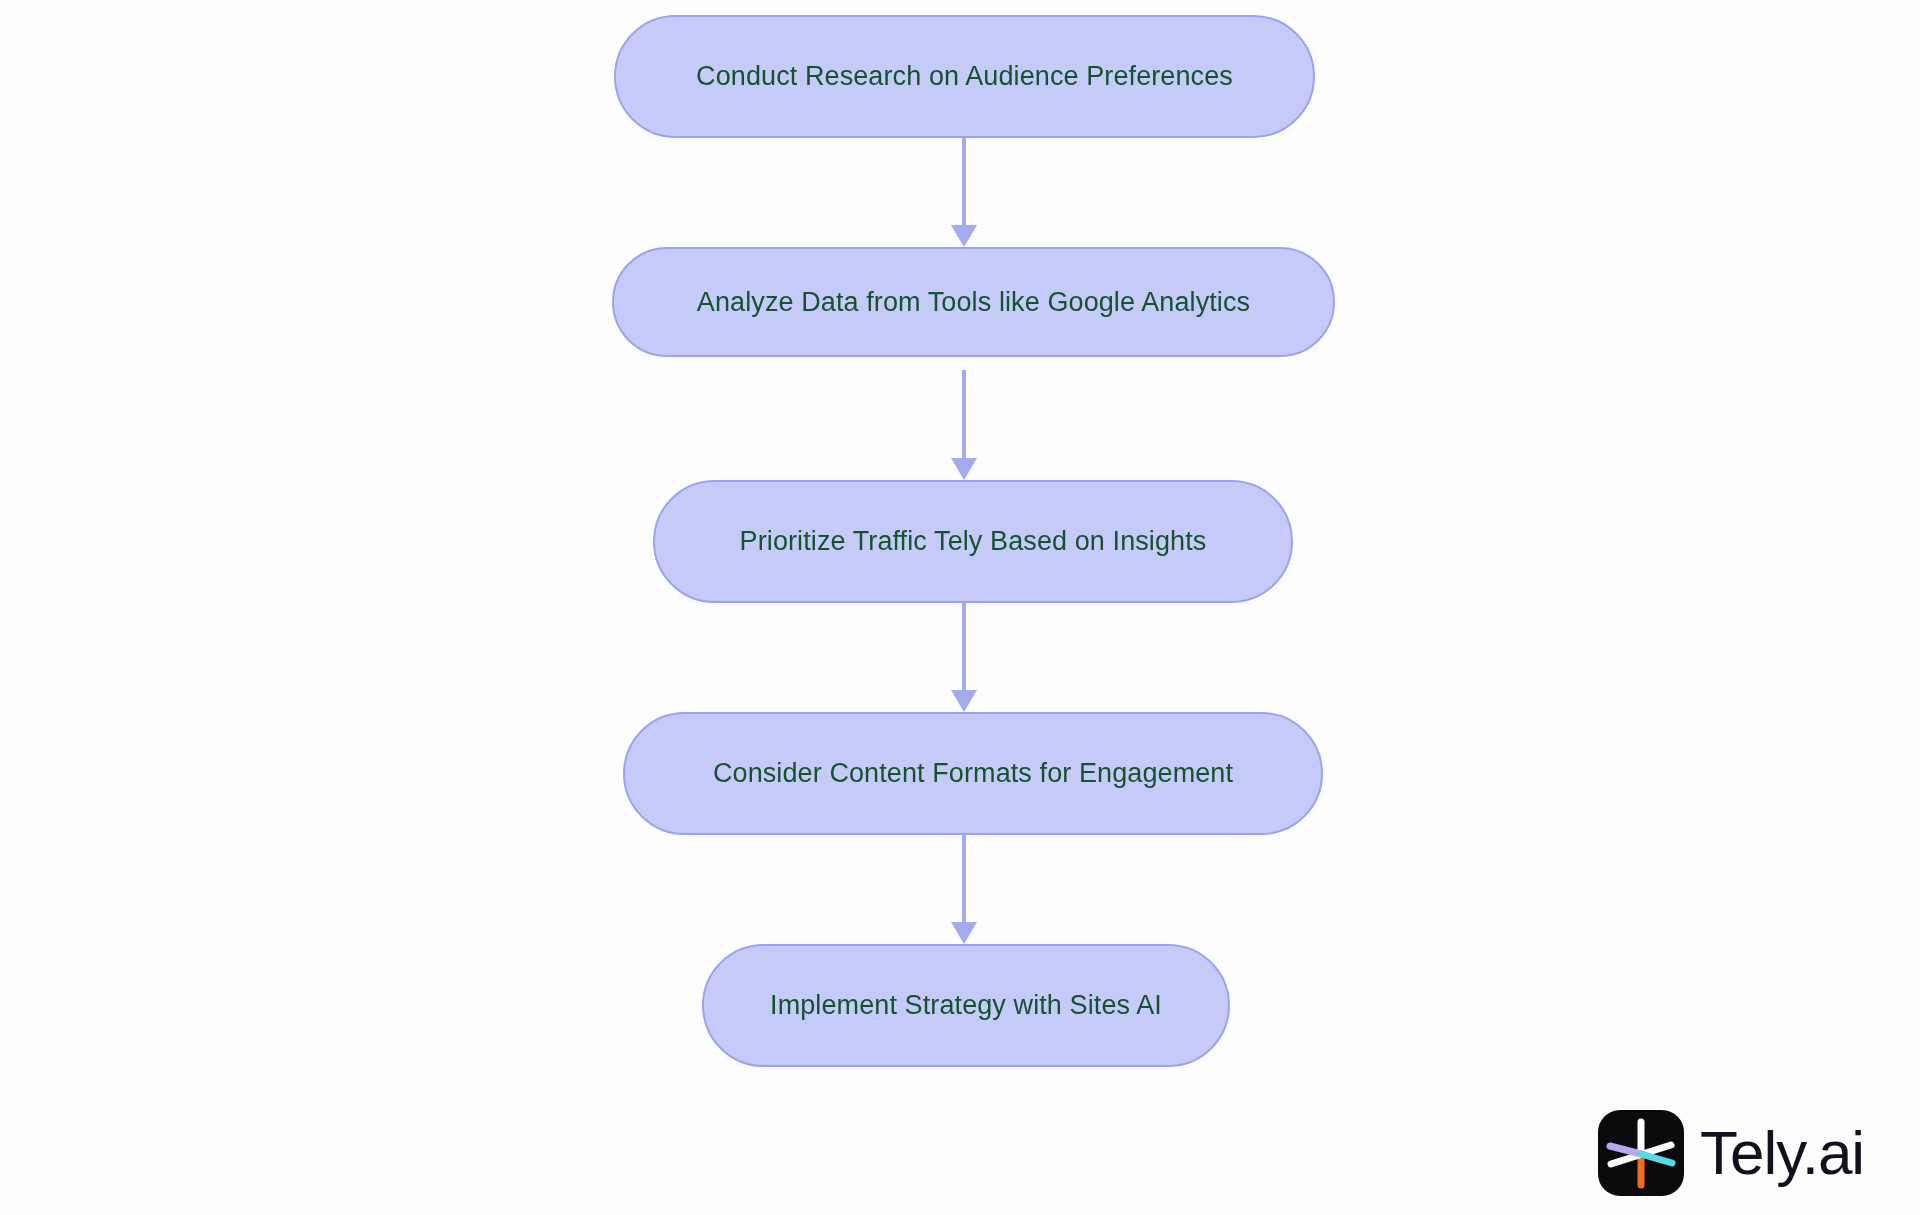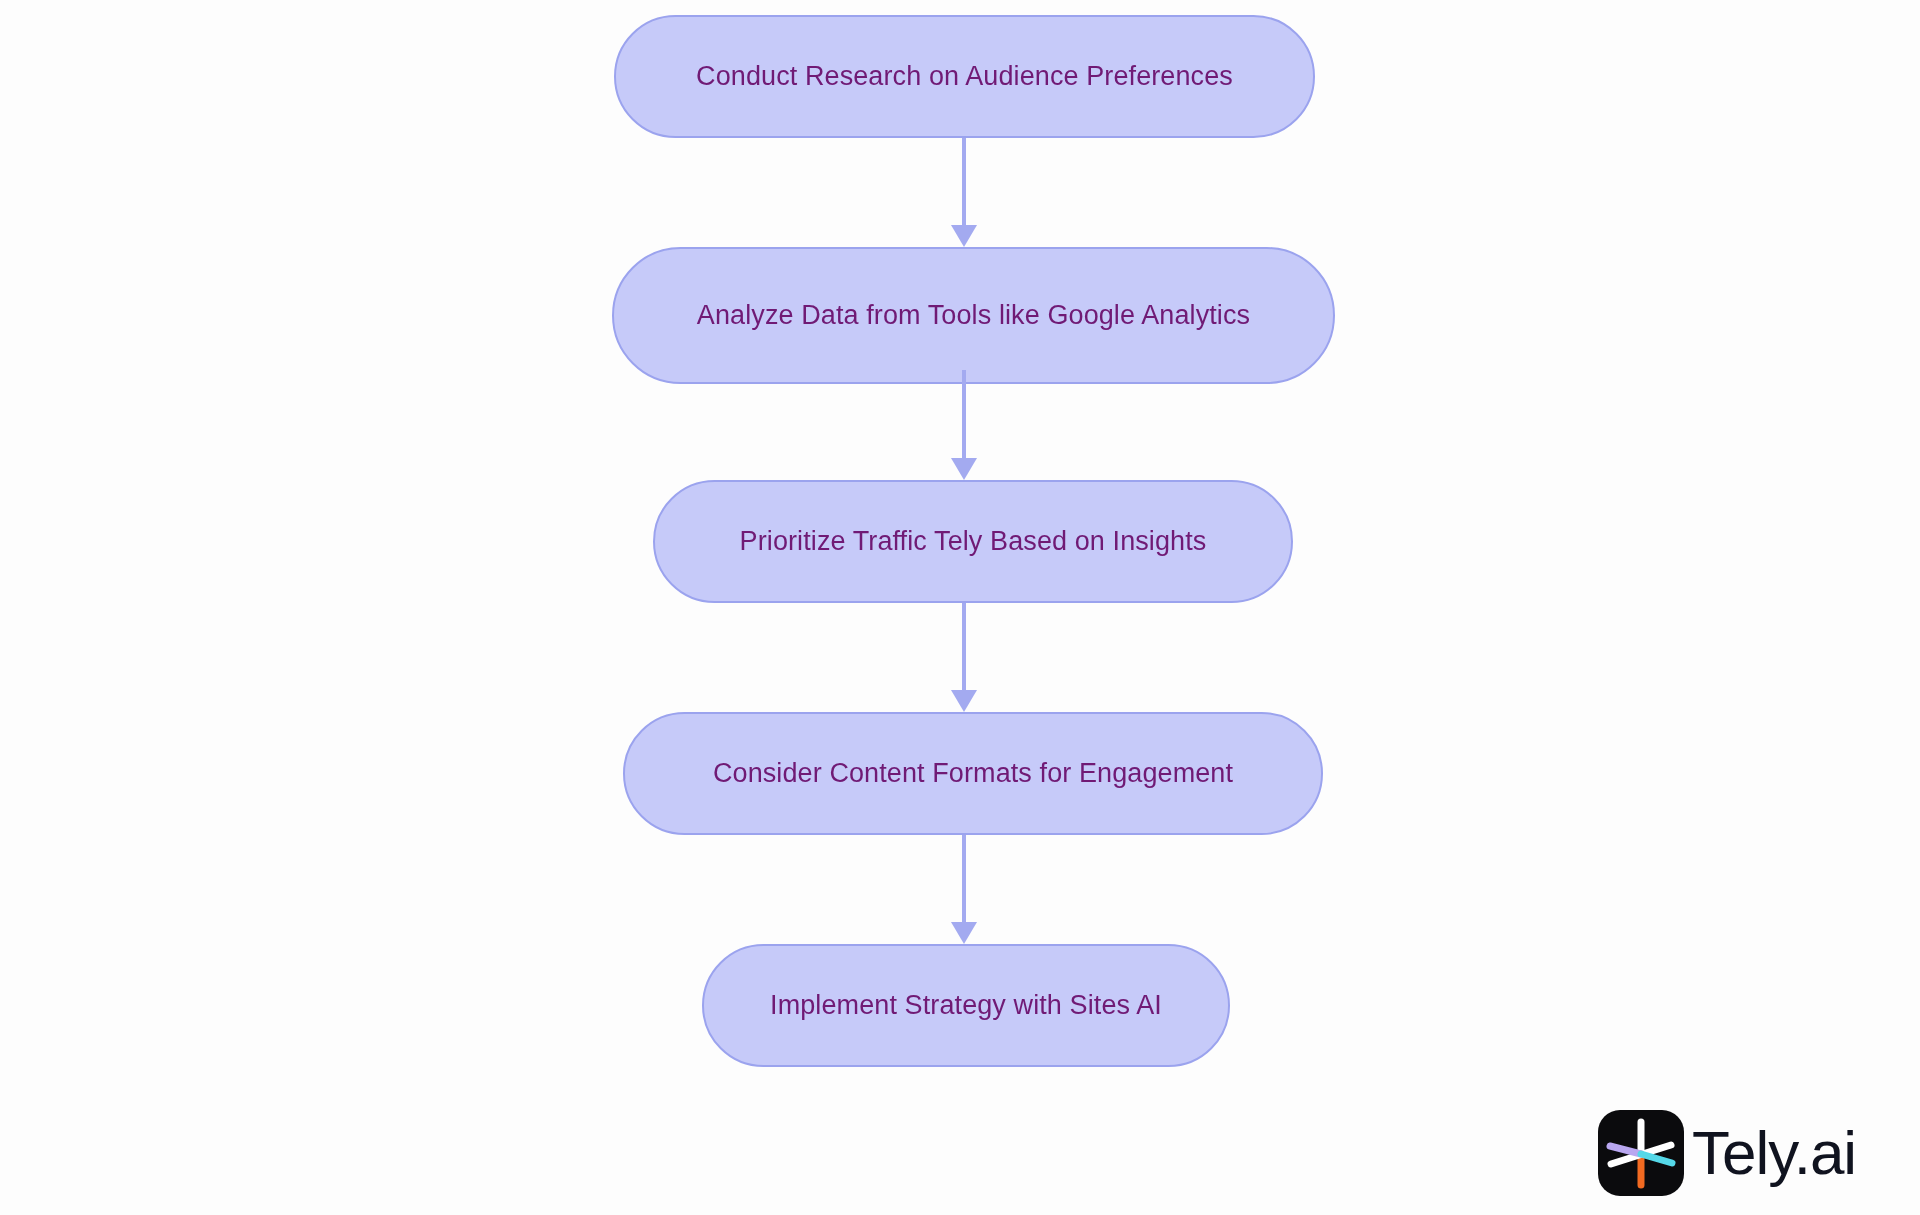--- a/index.html
+++ b/index.html
@@ -35,21 +35,21 @@
     font-size: 27px;
     font-weight: 400;
     letter-spacing: 0.1px;
     white-space: nowrap;
     line-height: 1;
     font-family: "Liberation Sans", sans-serif;
   }
 
   .node-label {
     display: block;
-    color: #701a75;
+    color: #14532d;
   }
 
   
   .connector {
     position: absolute;
     width: 40px;
     transform: translateX(-50%);
   }
   .connector-line {
     position: absolute;
@@ -71,21 +71,21 @@
     border-top: 22px solid #a3aaf0;
   }
 
   
   #brand-logo {
     position: absolute;
     left: 1598px;
     top: 1110px;
     display: flex;
     align-items: center;
-    gap: 8px;
+    gap: 16px;
   }
   .logo-mark {
     width: 86px;
     height: 86px;
     border-radius: 22px;
     background: #0b0b0d;
     position: relative;
     overflow: hidden;
     flex: 0 0 auto;
   }
@@ -109,21 +109,21 @@
 
   <div class="node" style="left:614px; top:15px; width:701px; height:123px;">
     <span class="node-label">Conduct Research on Audience Preferences</span>
   </div>
 
   <div class="connector" style="left:964px; top:138px; height:109px;">
     <div class="connector-line" style="height:92px;"></div>
     <div class="connector-head"></div>
   </div>
 
-  <div class="node" style="left:612px; top:247px; width:723px; height:137px;">
+  <div class="node" style="left:612px; top:247px; width:723px; height:110px;">
     <span class="node-label">Analyze Data from Tools like Google Analytics</span>
   </div>
 
   <div class="connector" style="left:964px; top:370px; height:110px;">
     <div class="connector-line" style="height:93px;"></div>
     <div class="connector-head"></div>
   </div>
 
   <div class="node" style="left:653px; top:480px; width:640px; height:123px;">
     <span class="node-label">Prioritize Traffic Tely Based on Insights</span>

